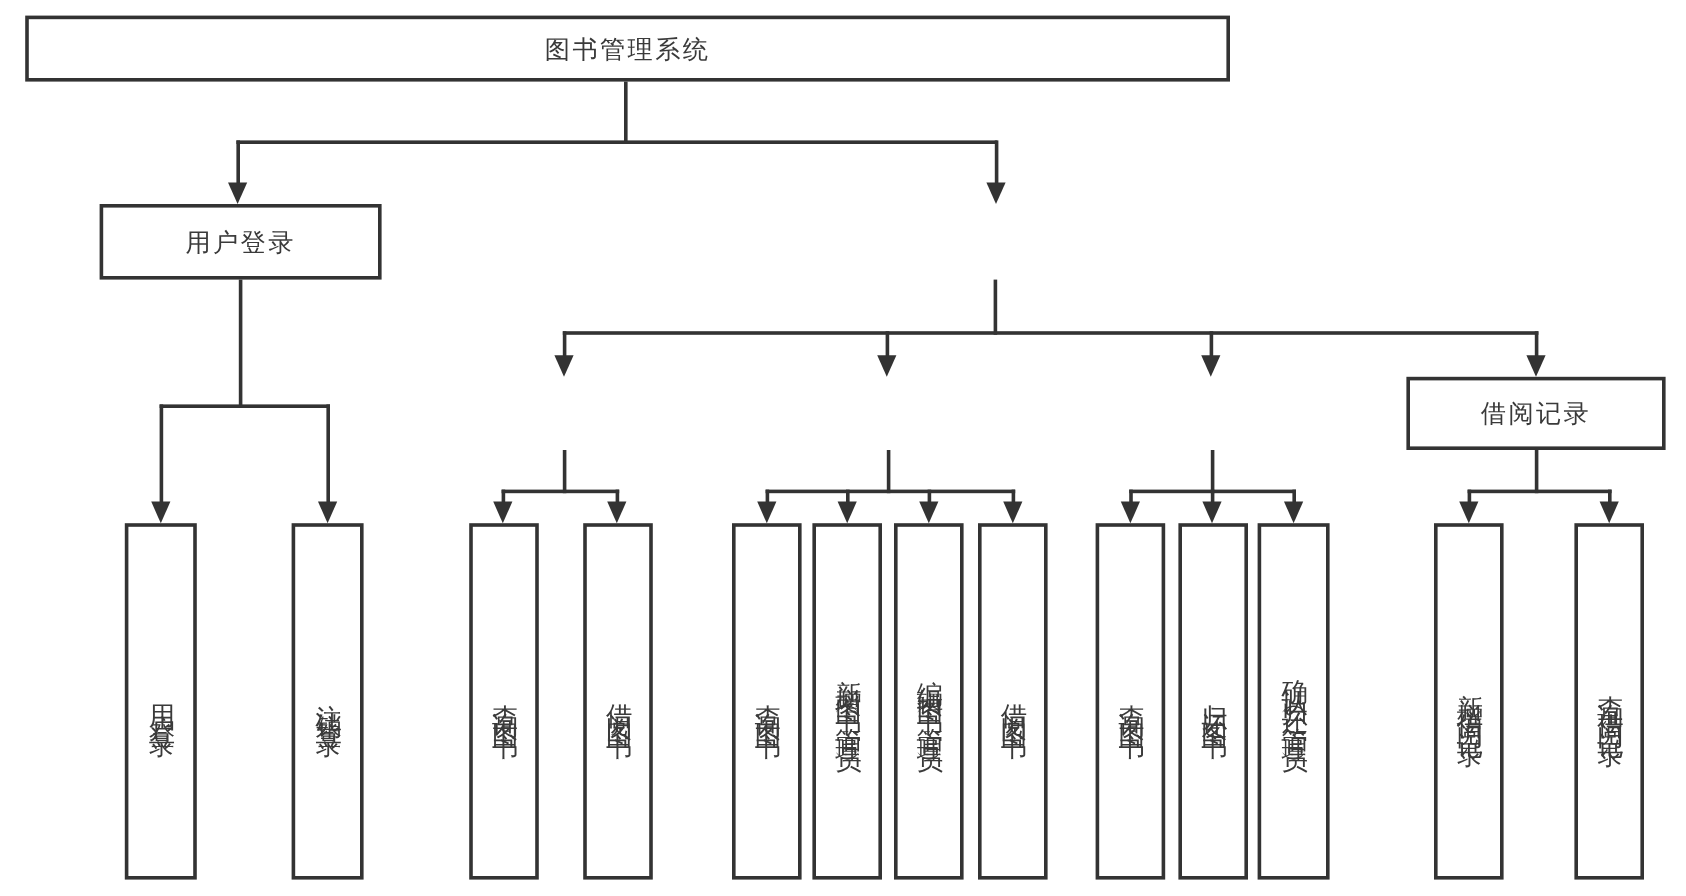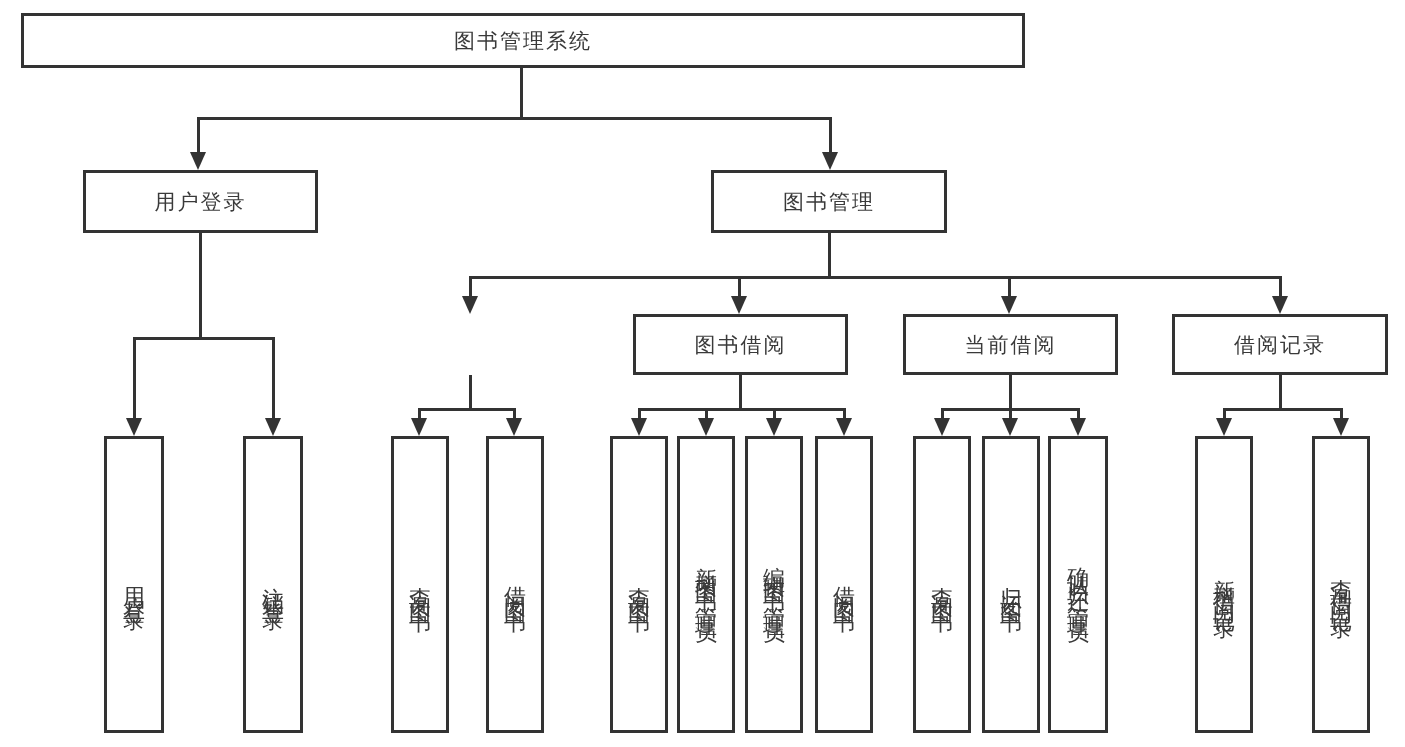--- a/index.html
+++ b/index.html
@@ -56,24 +56,21 @@
   }
 </style>
 </head>
 <body>
 
 <div class="stage">
 
   <div class="box h title-box" style="left:21px; top:13px; width:1004px; height:55px;">图书管理系统</div>
 
   <div class="box h" style="left:83px; top:170px; width:235px; height:63px;">用户登录</div>
-  <div class="box h" style="left:711px; top:170px; width:236px; height:63px;">图书管理</div>
 
-  <div class="box h" style="left:633px; top:314px; width:215px; height:61px;">图书借阅</div>
-  <div class="box h" style="left:903px; top:314px; width:215px; height:61px;">当前借阅</div>
   <div class="box h" style="left:1172px; top:314px; width:216px; height:61px;">借阅记录</div>
 
   <div class="box v" style="left:104px; top:436px; width:60px; height:297px;">用户登录</div>
   <div class="box v" style="left:243px; top:436px; width:60px; height:297px;">注销登录</div>
 
   <div class="box v" style="left:391px; top:436px; width:58px; height:297px;">查询图书</div>
   <div class="box v" style="left:486px; top:436px; width:58px; height:297px;">借阅图书</div>
 
   <div class="box v" style="left:610px; top:436px; width:58px; height:297px;">查询图书</div>
   <div class="box v" style="left:677px; top:436px; width:58px; height:297px;">新增图书（管理员）</div>

